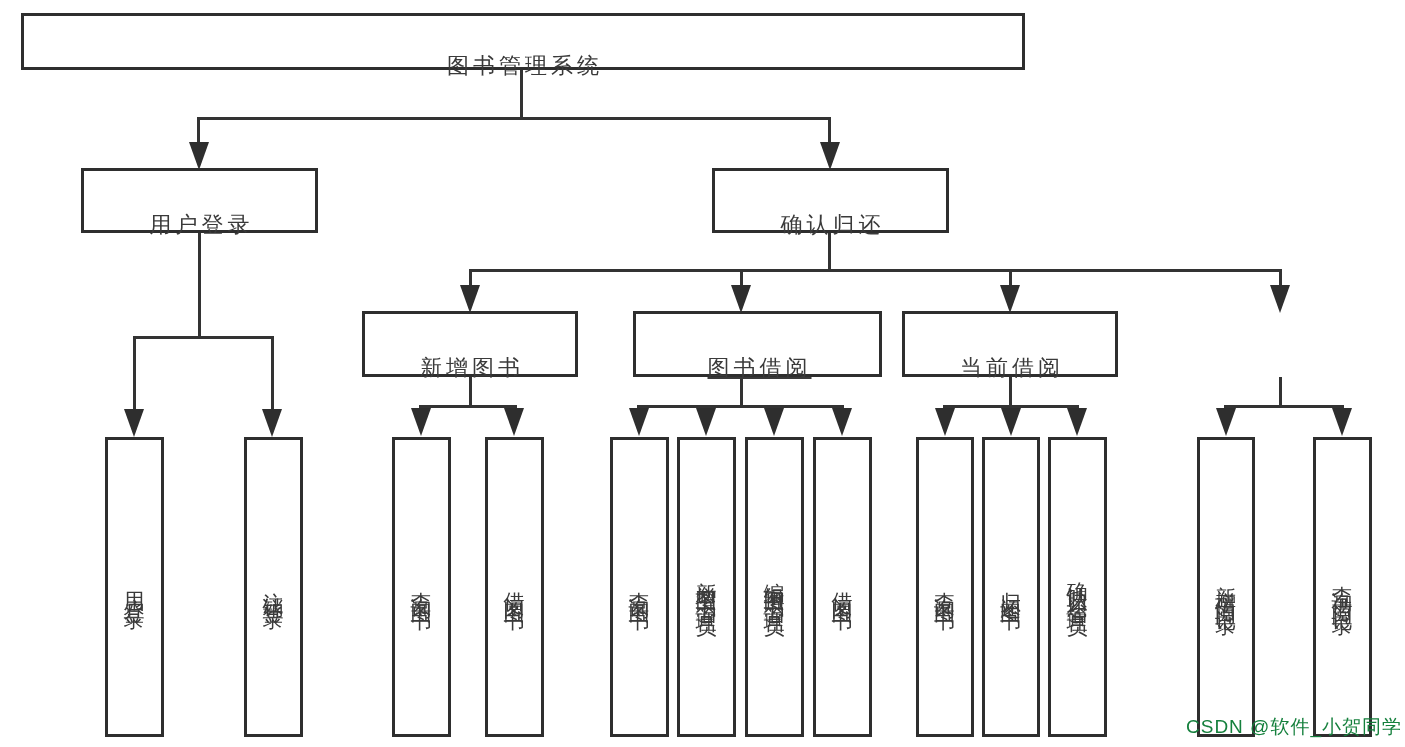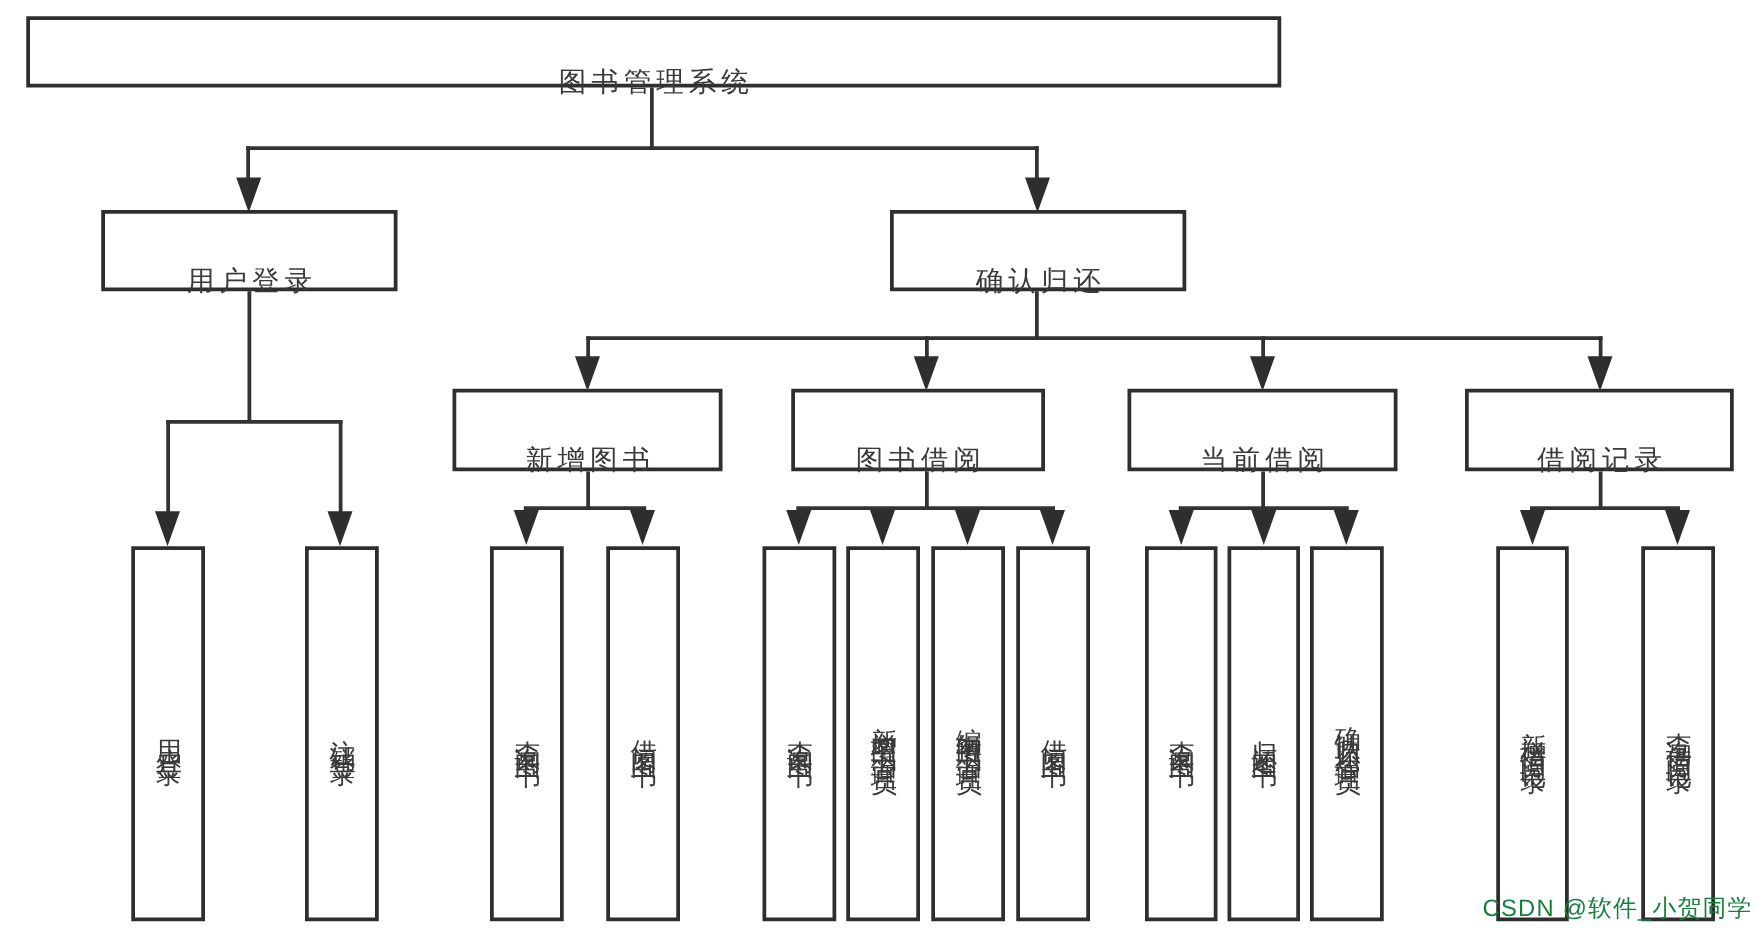--- a/index.html
+++ b/index.html
@@ -115,28 +115,25 @@
   <div class="node node-h" style="left:81px; top:168px; width:237px; height:65px;">
     <span>用户登录</span>
   </div>
   <div class="node node-h" style="left:712px; top:168px; width:237px; height:65px;">
     <span>确认归还</span>
   </div>
 
   <div class="node node-h" style="left:362px; top:311px; width:216px; height:66px;">
     <span>新增图书</span>
   </div>
-  <div class="node node-h" style="left:633px; top:311px; width:203px; height:66px;">
+  <div class="node node-h" style="left:633px; top:311px; width:249px; height:66px;text-decoration:underline;">
     <span>图书借阅</span>
   </div>
   <div class="node node-h" style="left:902px; top:311px; width:216px; height:66px;">
     <span>当前借阅</span>
-  </div>
-  <div class="node node-h" style="left:1172px; top:311px; width:215px; height:66px;">
-    <span>借阅记录</span>
   </div>
 
   <div class="node leaf" style="left:105px; top:437px; width:59px; height:300px;">
     <span>用户登录</span>
   </div>
   <div class="node leaf" style="left:244px; top:437px; width:59px; height:300px;">
     <span>注销登录</span>
   </div>
 
   <div class="node leaf" style="left:392px; top:437px; width:59px; height:300px;">

